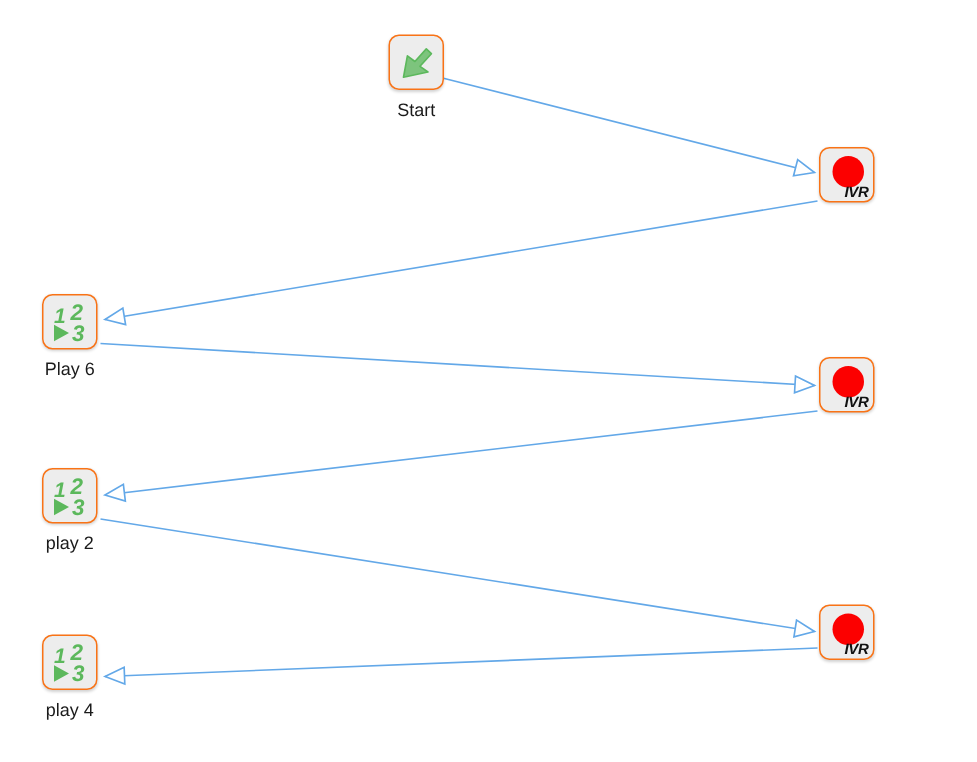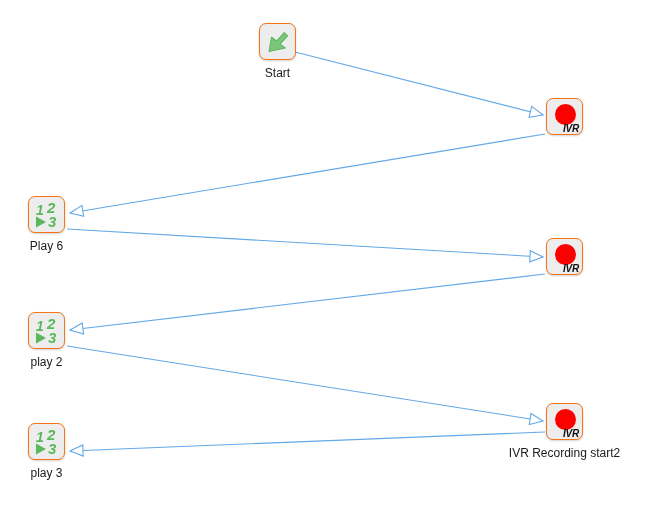--- a/index.html
+++ b/index.html
@@ -157,28 +157,27 @@
             <path d="M7 19.5 L17 25 L7 30.5 Z" fill="#5cb85c"></path>
           </svg>
         </div>
         <div class="node-label">play 2</div>
       </div>
       <div class="node" style="left: 506px; top: 403px; width: 117px;">
         <div class="node-icon">
           <span class="ivr-dot"></span>
           <span class="ivr-text">IVR</span>
         </div>
-        <div class="node-label">IVR Recording start2</div>
       </div>
       <div class="node" style="left: -12px; top: 423px; width: 117px;">
         <div class="node-icon">
           <svg class="play-svg" viewBox="0 0 37 37" xmlns="http://www.w3.org/2000/svg">
             <text x="7" y="18" font-family="Liberation Sans, sans-serif" font-size="14" font-weight="bold" fill="#5cb85c">1</text>
             <text x="18" y="16" font-family="Liberation Sans, sans-serif" font-size="15" font-weight="bold" fill="#5cb85c">2</text>
             <text x="19" y="30" font-family="Liberation Sans, sans-serif" font-size="15" font-weight="bold" fill="#5cb85c">3</text>
             <path d="M7 19.5 L17 25 L7 30.5 Z" fill="#5cb85c"></path>
           </svg>
         </div>
-        <div class="node-label">play 3</div>
+        <div class="node-label">play 4</div>
       </div>
     </div>
 
 </div>
 
 </body></html>

